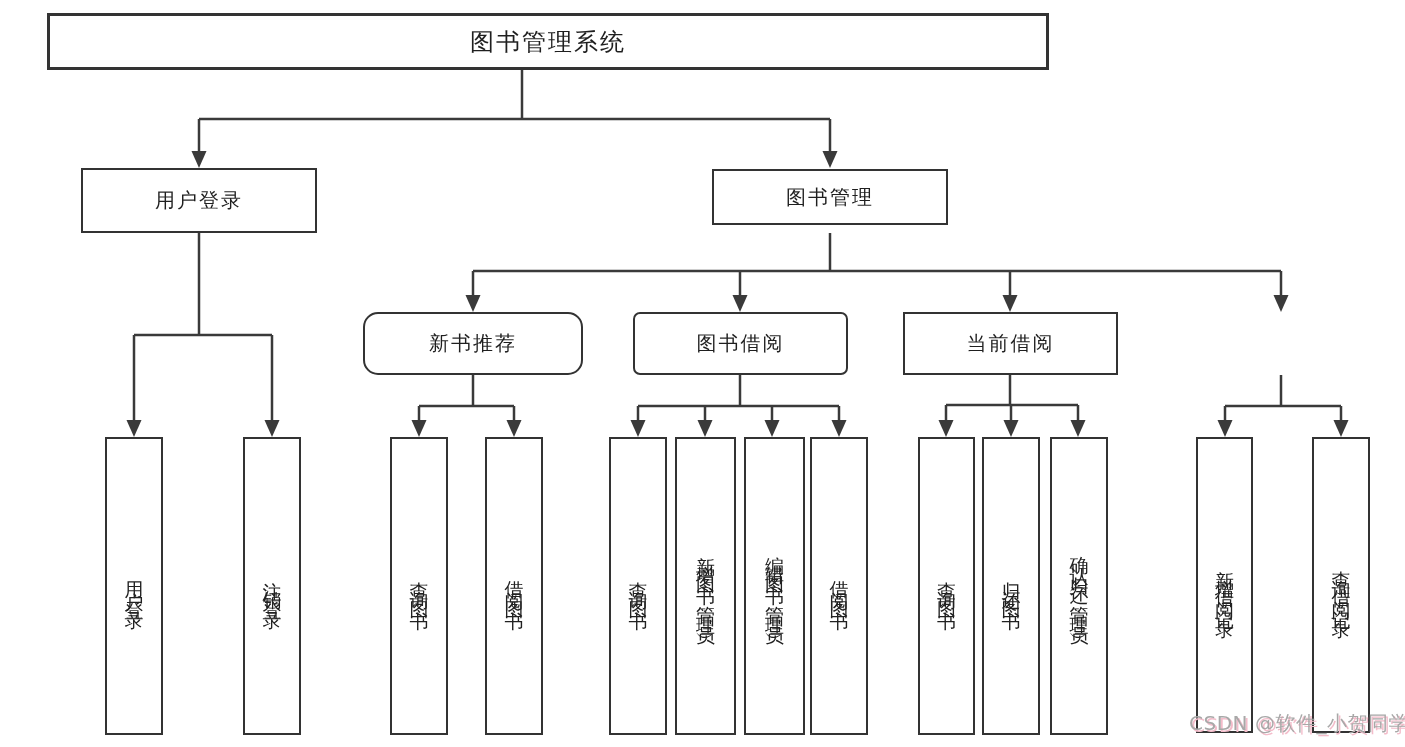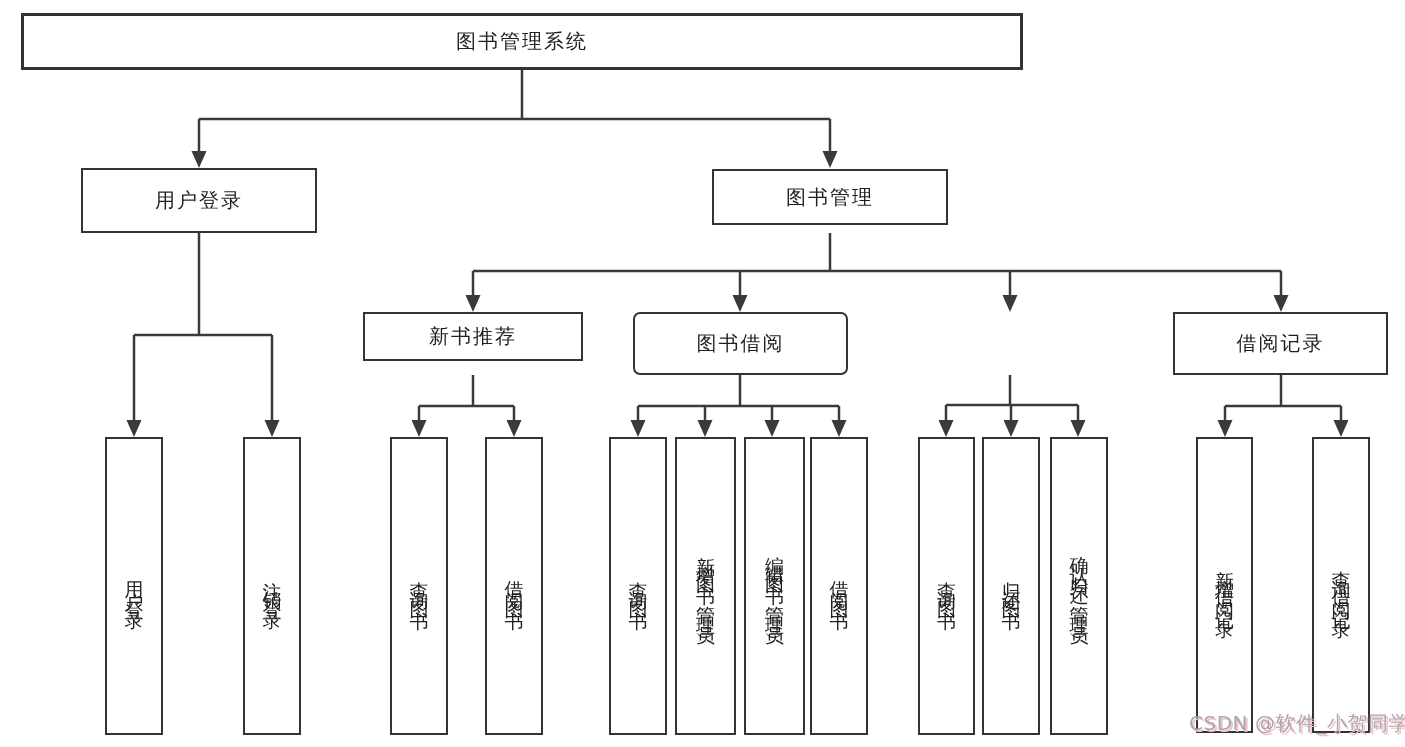--- a/index.html
+++ b/index.html
@@ -16,21 +16,21 @@
     box-sizing:border-box;
     border:2px solid #333333;
     background:#ffffff;
     display:flex;align-items:center;justify-content:center;
     color:#1f1f1f;
     font-size:20px;
     letter-spacing:2px;
     z-index:2;
     white-space:nowrap;
   }
-  .root{border-width:3px;font-size:20px;}
+  .root{border-width:3px;font-size:24px;margin-left:26px;}
   .leaf{
     position:absolute;
     box-sizing:border-box;
     border:2px solid #333333;
     background:#ffffff;
     display:flex;align-items:center;justify-content:center;
     z-index:2;
   }
   .leaf span{
     writing-mode:vertical-rl;
@@ -133,23 +133,23 @@
         <polygon points="1333.5,420 1348.5,420 1341,437" stroke="none"></polygon>
       </g>
     </g>
   </svg>
 
   <div class="box root" style="left:21px;top:13px;width:1002px;height:57px;">图书管理系统</div>
 
   <div class="box" style="left:81px;top:168px;width:236px;height:65px;">用户登录</div>
   <div class="box" style="left:712px;top:169px;width:236px;height:56px;">图书管理</div>
 
-  <div class="box" style="left:363px;top:312px;width:220px;height:49px;">新书推荐</div>
+  <div class="box" style="left:363px;top:312px;width:220px;height:63px;border-radius:15px;">新书推荐</div>
   <div class="box" style="left:633px;top:312px;width:215px;height:63px;border-radius:7px;">图书借阅</div>
-  <div class="box" style="left:1173px;top:312px;width:215px;height:63px;">借阅记录</div>
+  <div class="box" style="left:903px;top:312px;width:215px;height:63px;">当前借阅</div>
 
   <div class="leaf" style="left:105px;top:437px;width:58px;height:298px;">
     <span>用户登录</span>
   </div>
   <div class="leaf" style="left:243px;top:437px;width:58px;height:298px;">
     <span>注销登录</span>
   </div>
 
   <div class="leaf" style="left:390px;top:437px;width:58px;height:298px;">
     <span>查询图书</span>

